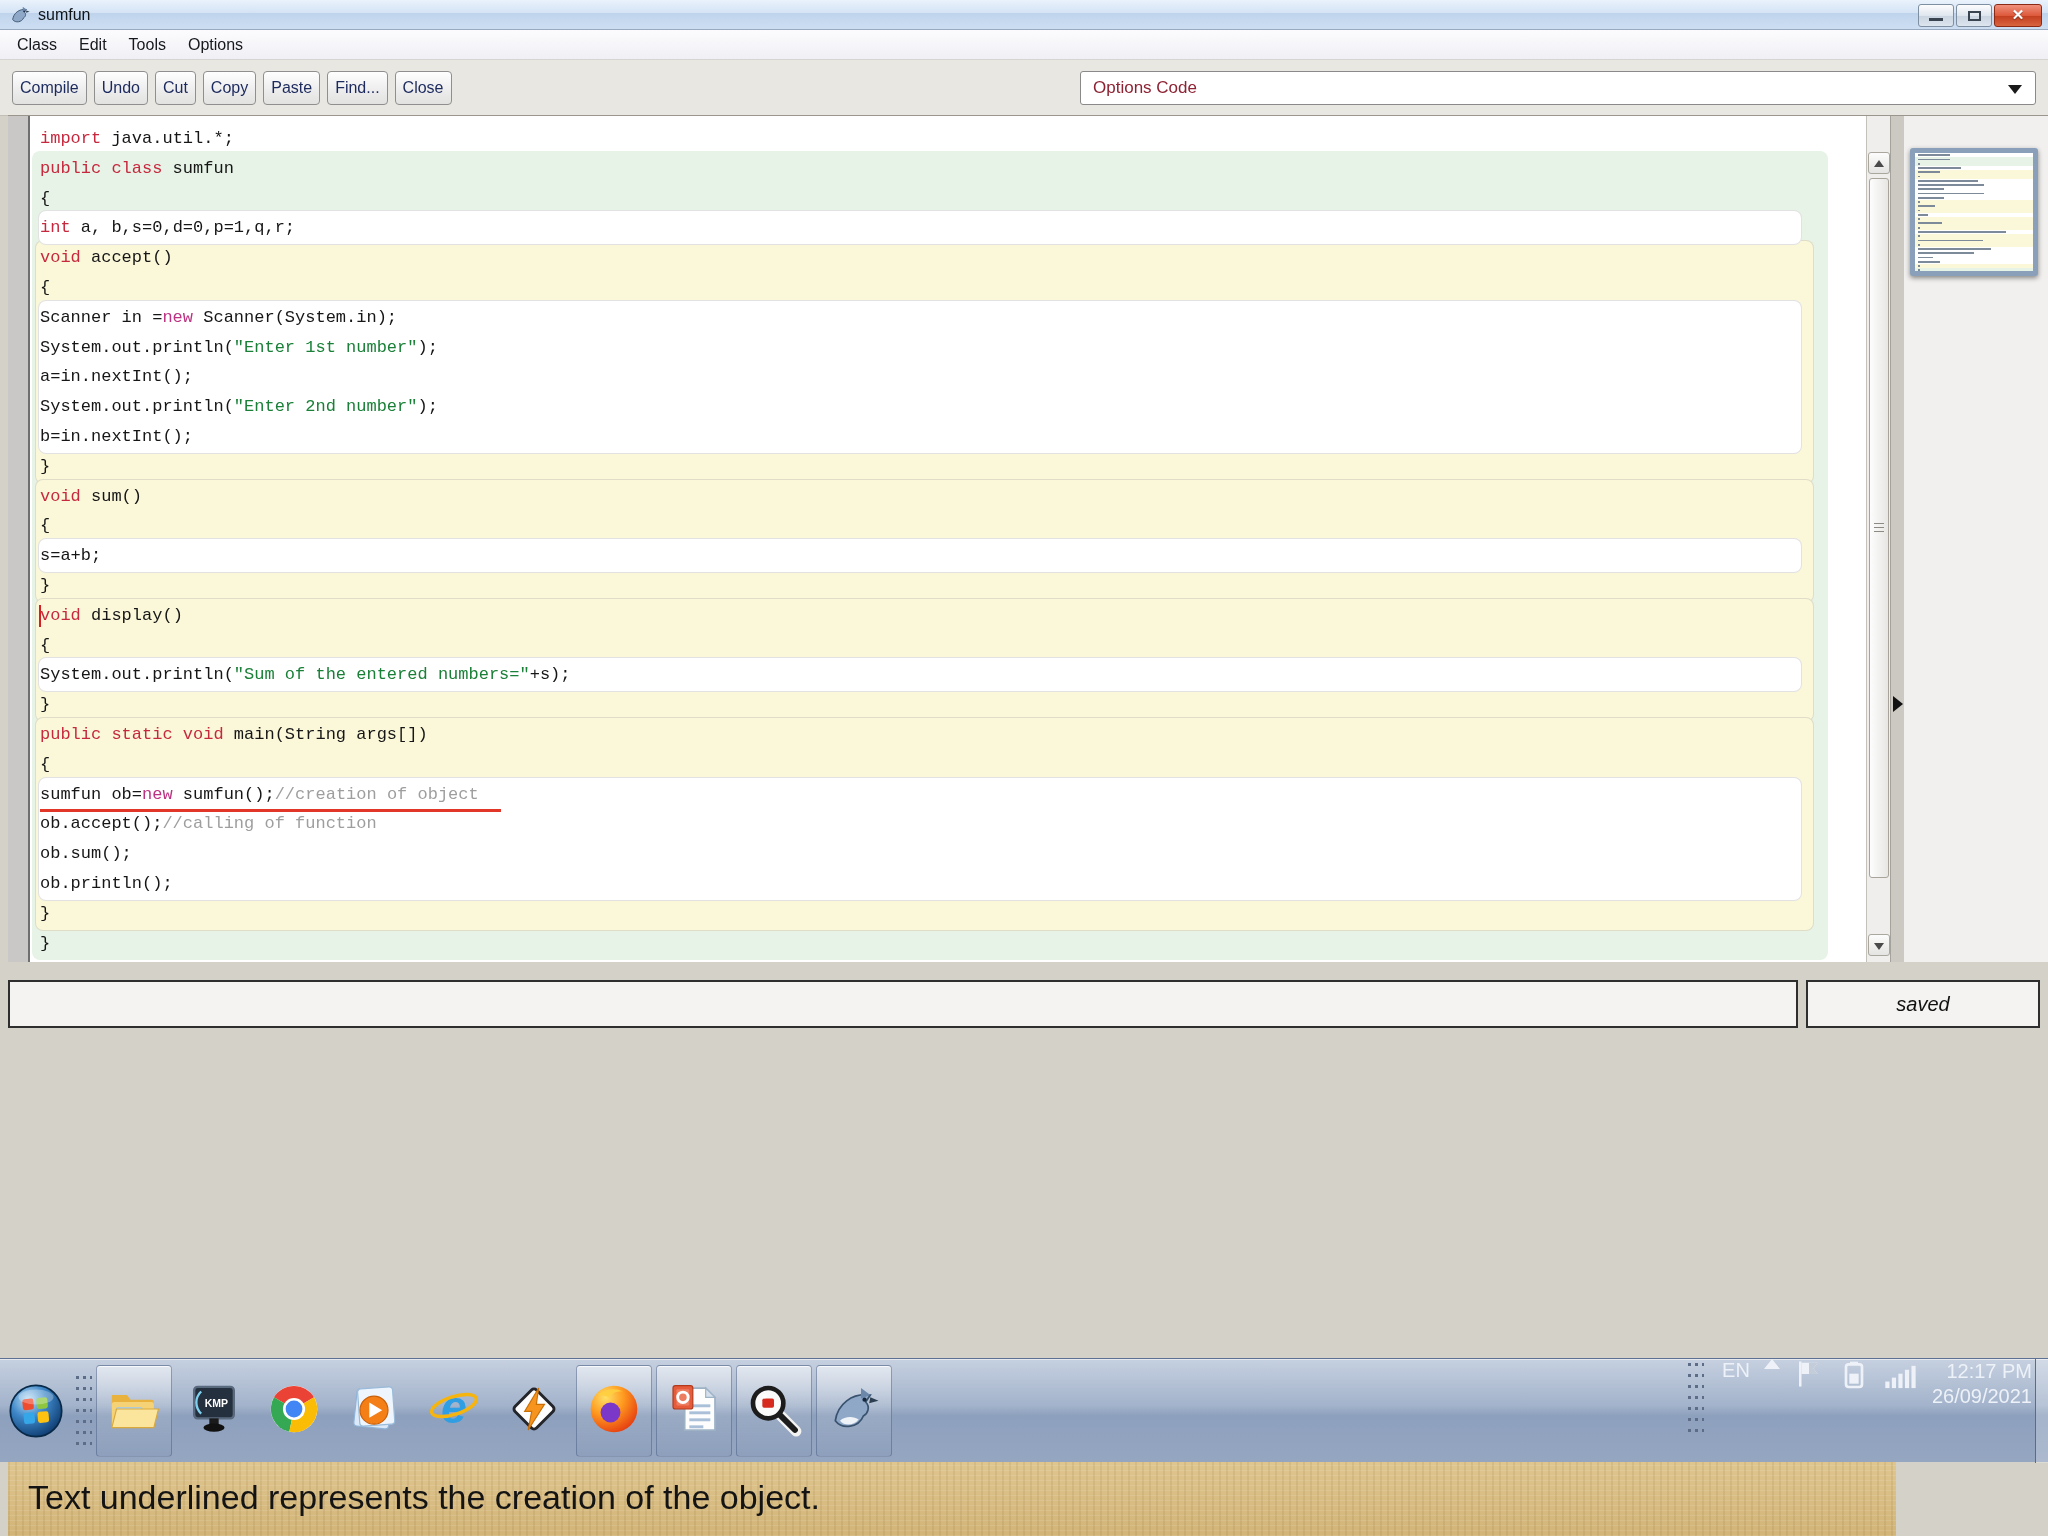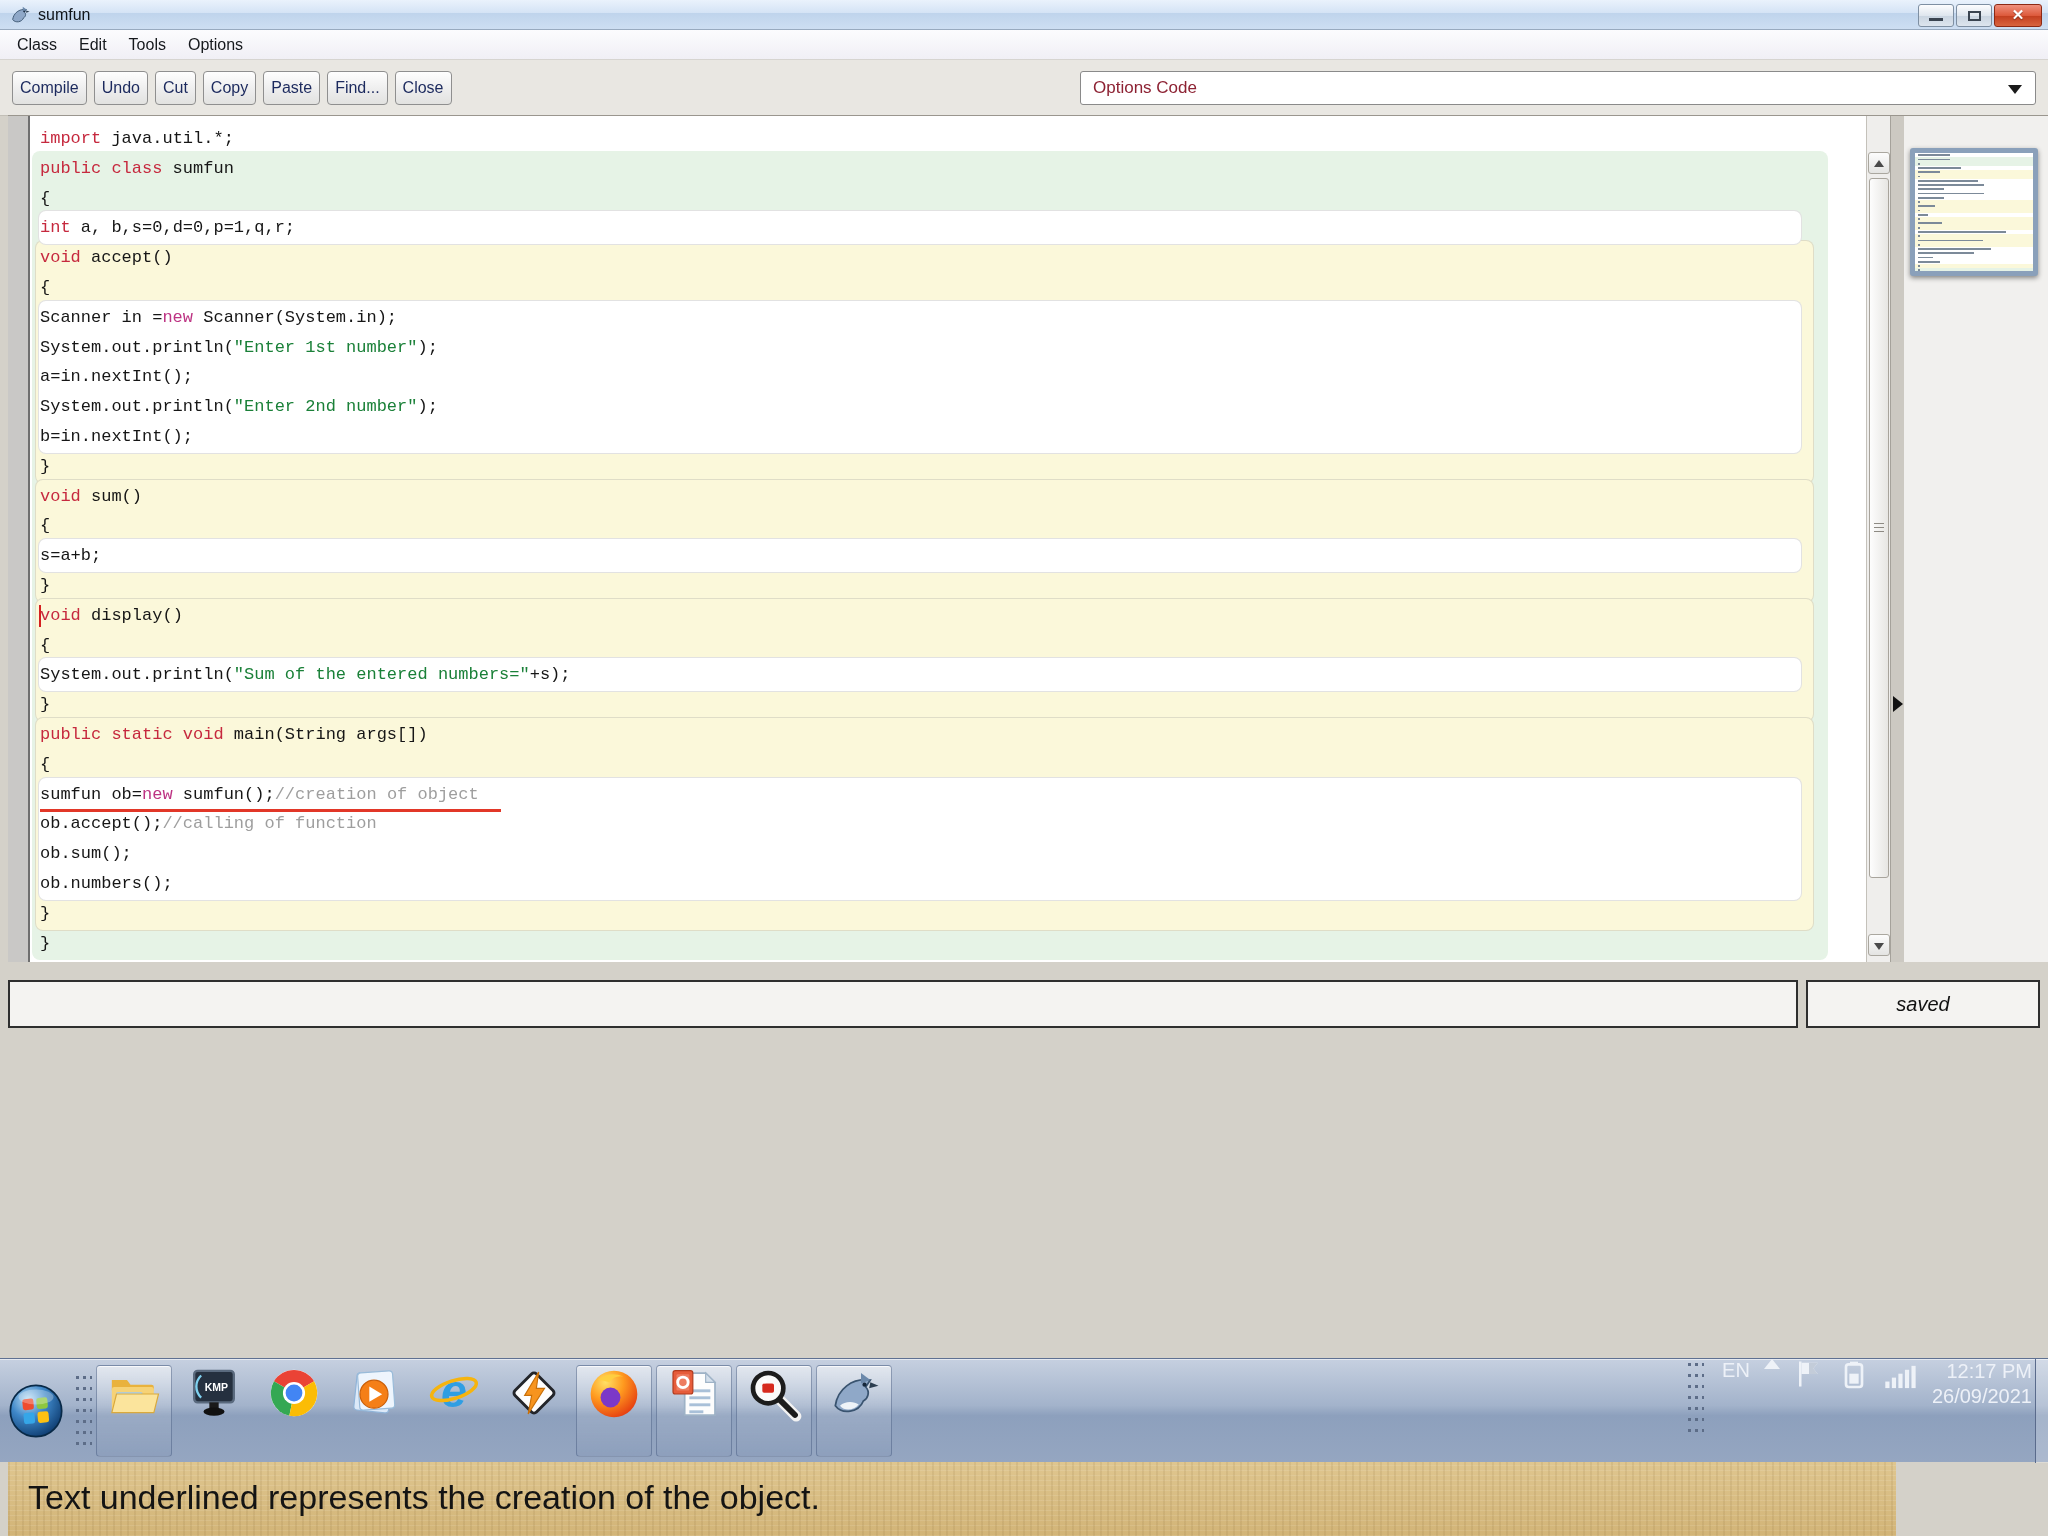--- a/index.html
+++ b/index.html
@@ -72,21 +72,21 @@
     font-size:20px; font-style:italic; color:#111; text-align:center; line-height:44px; }
 
   
   .taskbar { position:absolute; left:0; top:1358px; width:2048px; height:104px;
     background:linear-gradient(180deg,#c6d0e0,#a3b3cb 45%,#8da0bd 55%,#95a6c1);
     border-top:1px solid #5f7192; box-shadow:inset 0 1px 0 rgba(255,255,255,.55); }
   .start-orb { position:absolute; left:8px; top:24px; width:56px; height:56px; }
   .grip { width:18px; height:78px; margin:0 4px;
     background-image:radial-gradient(circle,#5d6d88 1.6px,transparent 1.9px); background-size:7px 11px; }
   .task-icons { position:absolute; left:70px; top:0; height:104px; display:flex; align-items:center; }
-  .tbtn { width:76px; height:92px; border-radius:4px; display:flex; align-items:flex-start; justify-content:center; margin-right:4px;text-decoration:underline; }
+  .tbtn { width:76px; height:92px; border-radius:4px; display:flex; align-items:center; justify-content:center; margin-right:4px;text-decoration:underline; }
   .tbtn.open { border:1px solid rgba(85,105,140,.6);
     background:linear-gradient(180deg,rgba(255,255,255,.55),rgba(255,255,255,.15) 45%,rgba(120,140,175,.22));
     box-shadow:inset 0 1px 0 rgba(255,255,255,.75); }
   .tray { position:absolute; right:16px; top:0; height:104px; display:flex; align-items:flex-start; gap:14px; color:#edf1f8; }
   .tray-lang { font-size:20px; }
   .tray-chevron { width:0; height:0; border-left:8px solid transparent; border-right:8px solid transparent; border-bottom:10px solid #eef2f8; }
   .tray-clock { text-align:right; font-size:20px; line-height:25px; }
   .show-desktop { position:absolute; right:0; top:0; width:13px; height:104px; background:rgba(255,255,255,.22); border-left:1px solid #5a6b8c; }
 
   
@@ -182,21 +182,21 @@
         <div class="code-line"><span class="line-text"><span style="color: rgb(22, 22, 22);">}</span></span></div>
         <div class="code-line"><span class="caret"></span><span class="line-text"><span style="color: rgb(198, 41, 62);">void</span><span style="color: rgb(22, 22, 22);"> display()</span></span></div>
         <div class="code-line"><span class="line-text"><span style="color: rgb(22, 22, 22);">{</span></span></div>
         <div class="code-line"><span class="line-text"><span style="color: rgb(22, 22, 22);">System.out.println(</span><span style="color: rgb(26, 128, 56);">"Sum of the entered numbers="</span><span style="color: rgb(22, 22, 22);">+s);</span></span></div>
         <div class="code-line"><span class="line-text"><span style="color: rgb(22, 22, 22);">}</span></span></div>
         <div class="code-line"><span class="line-text"><span style="color: rgb(198, 41, 62);">public static</span><span style="color: rgb(22, 22, 22);"> </span><span style="color: rgb(198, 41, 62);">void</span><span style="color: rgb(22, 22, 22);"> main(String args[])</span></span></div>
         <div class="code-line"><span class="line-text"><span style="color: rgb(22, 22, 22);">{</span></span></div>
         <div class="code-line"><span class="line-text u-red"><span style="color: rgb(22, 22, 22);">sumfun ob=</span><span style="color: rgb(189, 51, 131);">new</span><span style="color: rgb(22, 22, 22);"> sumfun();</span><span style="color: rgb(158, 158, 158);">//creation of object</span></span></div>
         <div class="code-line"><span class="line-text"><span style="color: rgb(22, 22, 22);">ob.accept();</span><span style="color: rgb(158, 158, 158);">//calling of function</span></span></div>
         <div class="code-line"><span class="line-text"><span style="color: rgb(22, 22, 22);">ob.sum();</span></span></div>
-        <div class="code-line"><span class="line-text"><span style="color: rgb(22, 22, 22);">ob.numbers();</span></span></div>
+        <div class="code-line"><span class="line-text"><span style="color: rgb(22, 22, 22);">ob.println();</span></span></div>
         <div class="code-line"><span class="line-text"><span style="color: rgb(22, 22, 22);">}</span></span></div>
         <div class="code-line"><span class="line-text"><span style="color: rgb(22, 22, 22);">}</span></span></div>
       </div>
   </div>
 
   <div class="vscroll">
     <div class="sb-btn sb-up">
         <span class="tri-up"></span>
       </div>
     <div class="sb-thumb">

